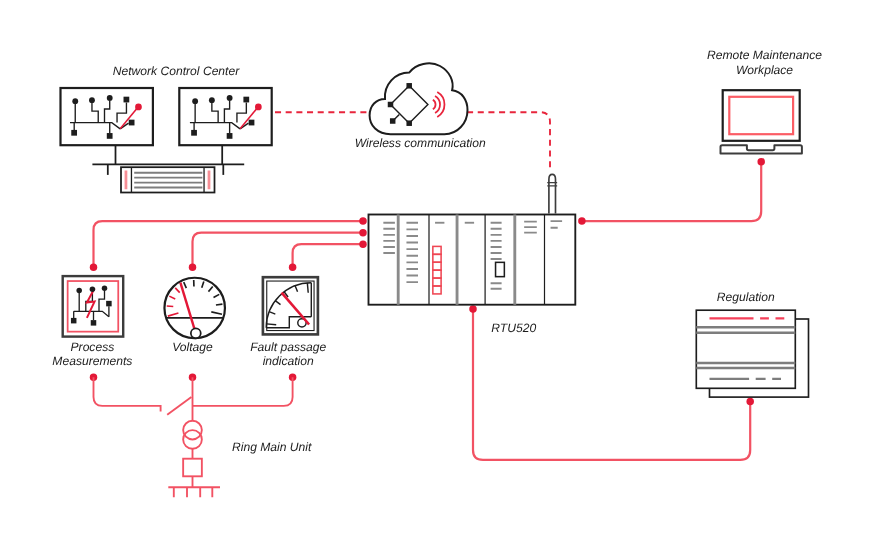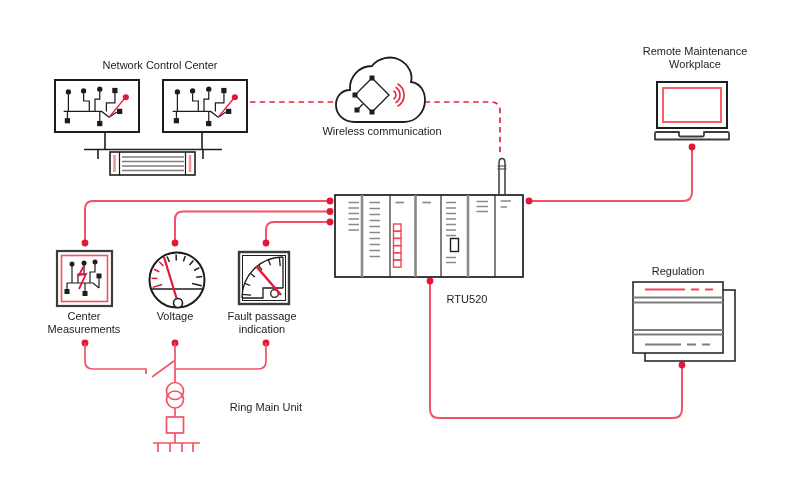--- a/index.html
+++ b/index.html
@@ -1,20 +1,20 @@
 <!DOCTYPE html>
 <html><head>
 <meta charset="utf-8">
 <style>
   html,body{margin:0;padding:0;background:#fff;}
   #canvas{position:relative;width:800px;height:500px;background:#fff;overflow:hidden;
           font-family:"Liberation Sans",sans-serif;}
   #art{position:absolute;left:0;top:0;}
-  .label{position:absolute;font-size:11px;line-height:13px;color:#1d1d1d;text-align:center;white-space:nowrap;}
-  .label.left{text-align:right;}
+  .label{position:absolute;font-size:11px;line-height:13px;color:#1d1d1d;text-align:center;white-space:nowrap;font-style:italic;}
+  .label.left{text-align:center;}
 </style>
 </head>
 <body>
 
 <div id="canvas">
 
 <svg id="art" width="800" height="500" viewBox="0 0 800 500">
 
   <g stroke="#e8253c" stroke-width="1.7" fill="none" stroke-dasharray="5.5 4.2">
     <path d="M250,102 H491 Q500,102 500,111 V155"></path>
@@ -252,21 +252,21 @@
 <div class="label" style="left:80px;top:59px;width:160px">Network Control Center</div>
 
 <div class="label" style="left:615px;top:45px;width:160px">
   <div>Remote Maintenance</div>
   <div>Workplace</div>
 </div>
 
 <div class="label" style="left:437px;top:293px;width:60px">RTU520</div>
 
 <div class="label" style="left:24px;top:310px;width:120px">
-  <div>Center</div>
+  <div>Process</div>
   <div>Measurements</div>
 </div>
 
 <div class="label" style="left:110px;top:310px;width:130px">
   <div>Voltage</div>
 </div>
 
 <div class="label" style="left:202px;top:310px;width:120px">
   <div>Fault passage</div>
   <div>indication</div>

